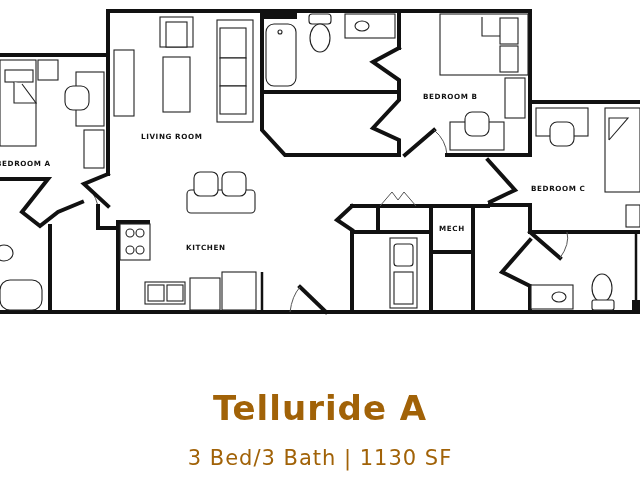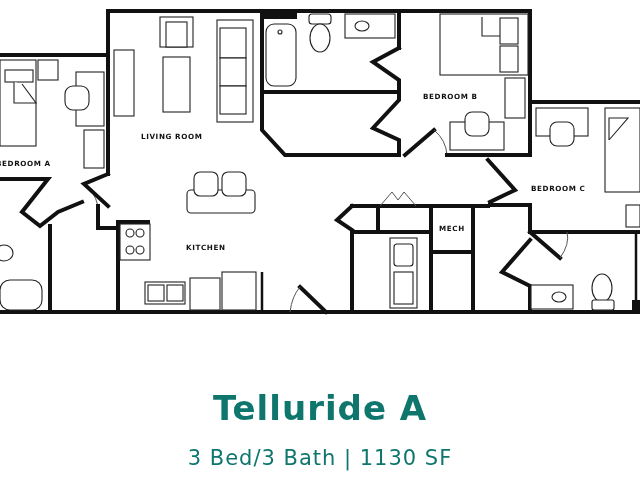--- a/index.html
+++ b/index.html
@@ -3,21 +3,21 @@
 <meta charset="utf-8">
 <style>
   html, body { margin:0; padding:0; background:#ffffff; }
   body { width:640px; height:480px; position:relative; overflow:hidden; font-family:"DejaVu Sans", sans-serif; }
   #plan { position:absolute; left:0; top:0; width:640px; height:320px; }
   .wall { stroke:#111; stroke-width:4; fill:none; stroke-linecap:square; }
   .wall-thin { stroke:#111; stroke-width:2.5; fill:none; }
   .furn { stroke:#222; stroke-width:1.1; fill:#fff; }
   .furn-g { stroke:#555; stroke-width:1; fill:none; }
   .lbl { font-family:"DejaVu Sans", sans-serif; font-size:7.2px; font-weight:bold; letter-spacing:0.6px; fill:#111; }
-  .title { position:absolute; left:0; width:640px; text-align:center; color:#0f766e; }
+  .title { position:absolute; left:0; width:640px; text-align:center; color:#a16207; }
   .title-main { top:388px; font-family:"DejaVu Sans", sans-serif; font-weight:bold; font-size:34px; letter-spacing:1px; }
   .title-sub { top:446px; font-family:"DejaVu Sans", sans-serif; font-size:21px; letter-spacing:1px;text-align:center; }
 </style>
 </head>
 <body>
 
 <svg id="plan" viewBox="0 0 640 320" xmlns="http://www.w3.org/2000/svg">
 
   <g>
 

